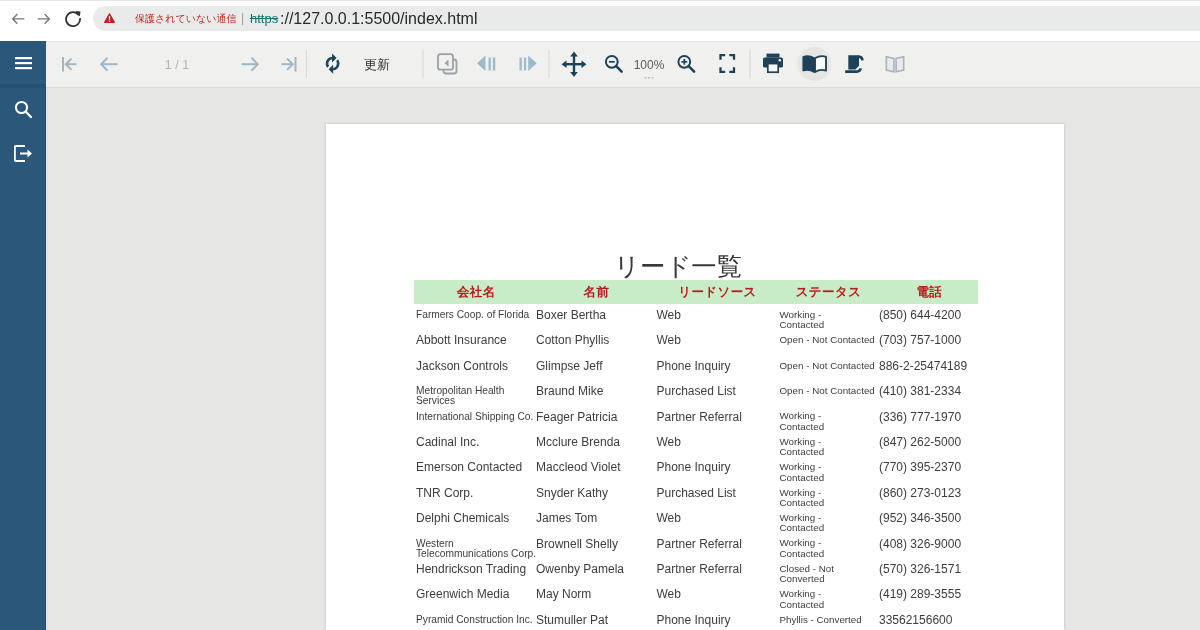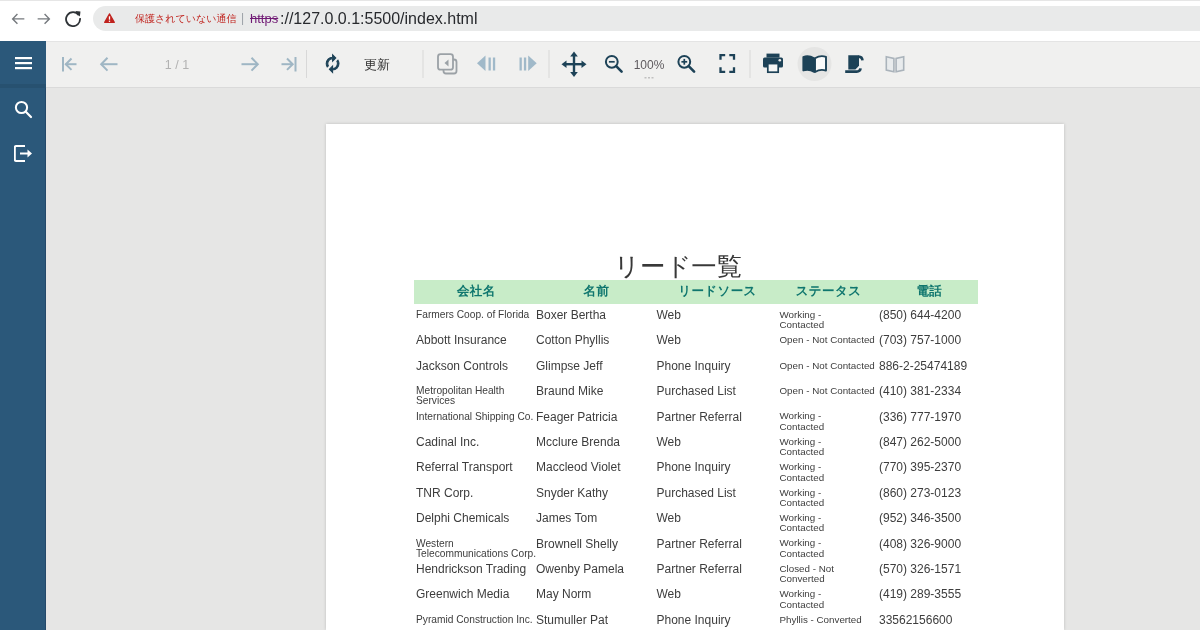--- a/index.html
+++ b/index.html
@@ -14,21 +14,21 @@
   #toolbar { position:absolute; left:0; top:41px; width:1200px; height:47px; background:#f0f0ef; border-top:1px solid #e4e4e4; border-bottom:1px solid #dadada; }
   
   #sidebtn { position:absolute; left:0; top:41px; width:46px; height:47px; background:#2b587a; }
   #sidebar { position:absolute; left:0; top:88px; width:46px; height:542px; background:#2b587a; border-right:1px solid #24496a;}
   
   #content { position:absolute; left:46px; top:88px; width:1154px; height:542px; background:#e6e6e5; }
   #page { position:absolute; left:326px; top:124px; width:738px; height:506px; background:#fff; box-shadow:0 0 3px rgba(0,0,0,0.18); }
   #title { position:absolute; left:614px; top:229px; font-size:25.4px; line-height:27px; color:#383838; letter-spacing:0px;margin-top:24px; }
   
   #hdr { position:absolute; left:414px; top:280px; width:564px; height:24px; background:#c8ecc8; }
-  .h { position:absolute; top:286px; width:140px; text-align:center; font-weight:bold; font-size:12.5px; letter-spacing:0.4px; color:#0f766e; line-height:12px; white-space:nowrap;font-family:Liberation Mono, monospace; }
+  .h { position:absolute; top:286px; width:140px; text-align:center; font-weight:bold; font-size:12.5px; letter-spacing:0.4px; color:#b91c1c; line-height:12px; white-space:nowrap; }
   .row { position:absolute; left:0; width:1200px; }
   .cell { position:absolute; color:#3d3d3d; white-space:nowrap; }
   .t12 { font-size:12px; line-height:12px;text-align:center; }
   .t10 { font-size:9.8px; line-height:10.4px; }
   .t9  { font-size:10.2px; line-height:10.3px; }
   .x1 { left:416px; } .x2 { left:536px; } .x3 { left:656.5px; } .x4 { left:779.5px; } .x5 { left:879px; }
   .cell.t12 { top:-6px; }
   .cell.t10 { top:-5.2px; }
   .cell.t9 { top:-5.1px; }
 </style>
@@ -48,21 +48,21 @@
   </svg>
   <div id="pill"></div>
   <svg class="abs" style="left:103.5px;top:11.5px" width="11" height="10.5" viewBox="0 0 11 10.5">
     <path d="M5.5 1 L10.2 9.3 H0.8 Z" fill="#c0231e" stroke="#c0231e" stroke-width="1.5" stroke-linejoin="round"></path>
     <rect x="4.85" y="3.3" width="1.3" height="3.4" fill="#fff"></rect>
     <rect x="4.85" y="7.6" width="1.3" height="1.3" fill="#fff"></rect>
   </svg>
   <div id="pilltext">
     <span style="position:absolute;left:20px;color:#c0231e;font-size:10px;margin-left:12px;">保護されていない通信</span>
     <span style="position:absolute;left:138px;color:#9aa0a6;">|</span>
-    <span style="position:absolute;left:147px;color:#701a75;text-decoration:line-through;font-size:13px;">https</span>
+    <span style="position:absolute;left:147px;color:#0f766e;text-decoration:line-through;font-size:13px;">https</span>
     <span style="position:absolute;left:177px;color:#27292d;font-size:16px;">://127.0.0.1:5500/index.html</span>
   </div>
 </div>
 
 <div id="toolbar"></div>
 <div id="sidebtn">
   <svg class="abs" style="left:15px;top:16px" width="17" height="13" viewBox="0 0 17 13">
     <rect x="0" y="0" width="17" height="2.2" fill="#fff"></rect>
     <rect x="0" y="5" width="17" height="2.2" fill="#fff"></rect>
     <rect x="0" y="10" width="17" height="2.2" fill="#fff"></rect>
@@ -232,21 +232,21 @@
   <div class="cell t12 x5">(336) 777-1970</div>
 </div>
 <div class="row" style="top:442.0px">
   <div class="cell t12 x1">Cadinal Inc.</div>
   <div class="cell t12 x2">Mcclure Brenda</div>
   <div class="cell t12 x3">Web</div>
   <div class="cell t10 x4">Working -<br>Contacted</div>
   <div class="cell t12 x5">(847) 262-5000</div>
 </div>
 <div class="row" style="top:467.4px">
-  <div class="cell t12 x1">Referral Transport</div>
+  <div class="cell t12 x1">Emerson Contacted</div>
   <div class="cell t12 x2">Maccleod Violet</div>
   <div class="cell t12 x3">Phone Inquiry</div>
   <div class="cell t10 x4">Working -<br>Contacted</div>
   <div class="cell t12 x5">(770) 395-2370</div>
 </div>
 <div class="row" style="top:492.8px">
   <div class="cell t12 x1">TNR Corp.</div>
   <div class="cell t12 x2">Snyder Kathy</div>
   <div class="cell t12 x3">Purchased List</div>
   <div class="cell t10 x4">Working -<br>Contacted</div>

